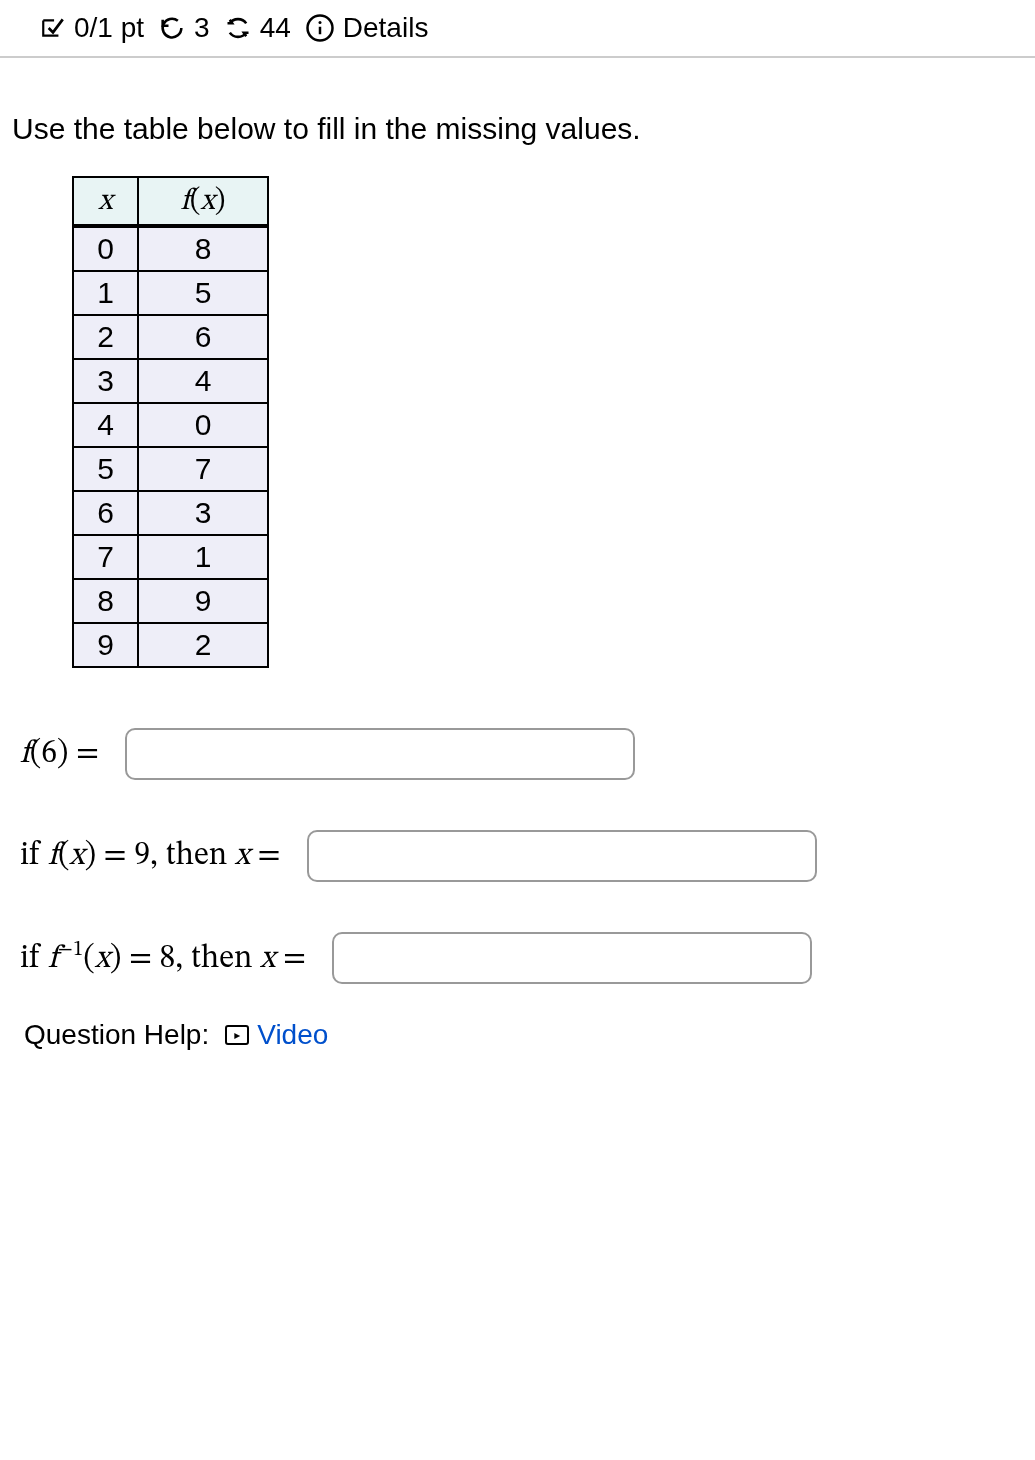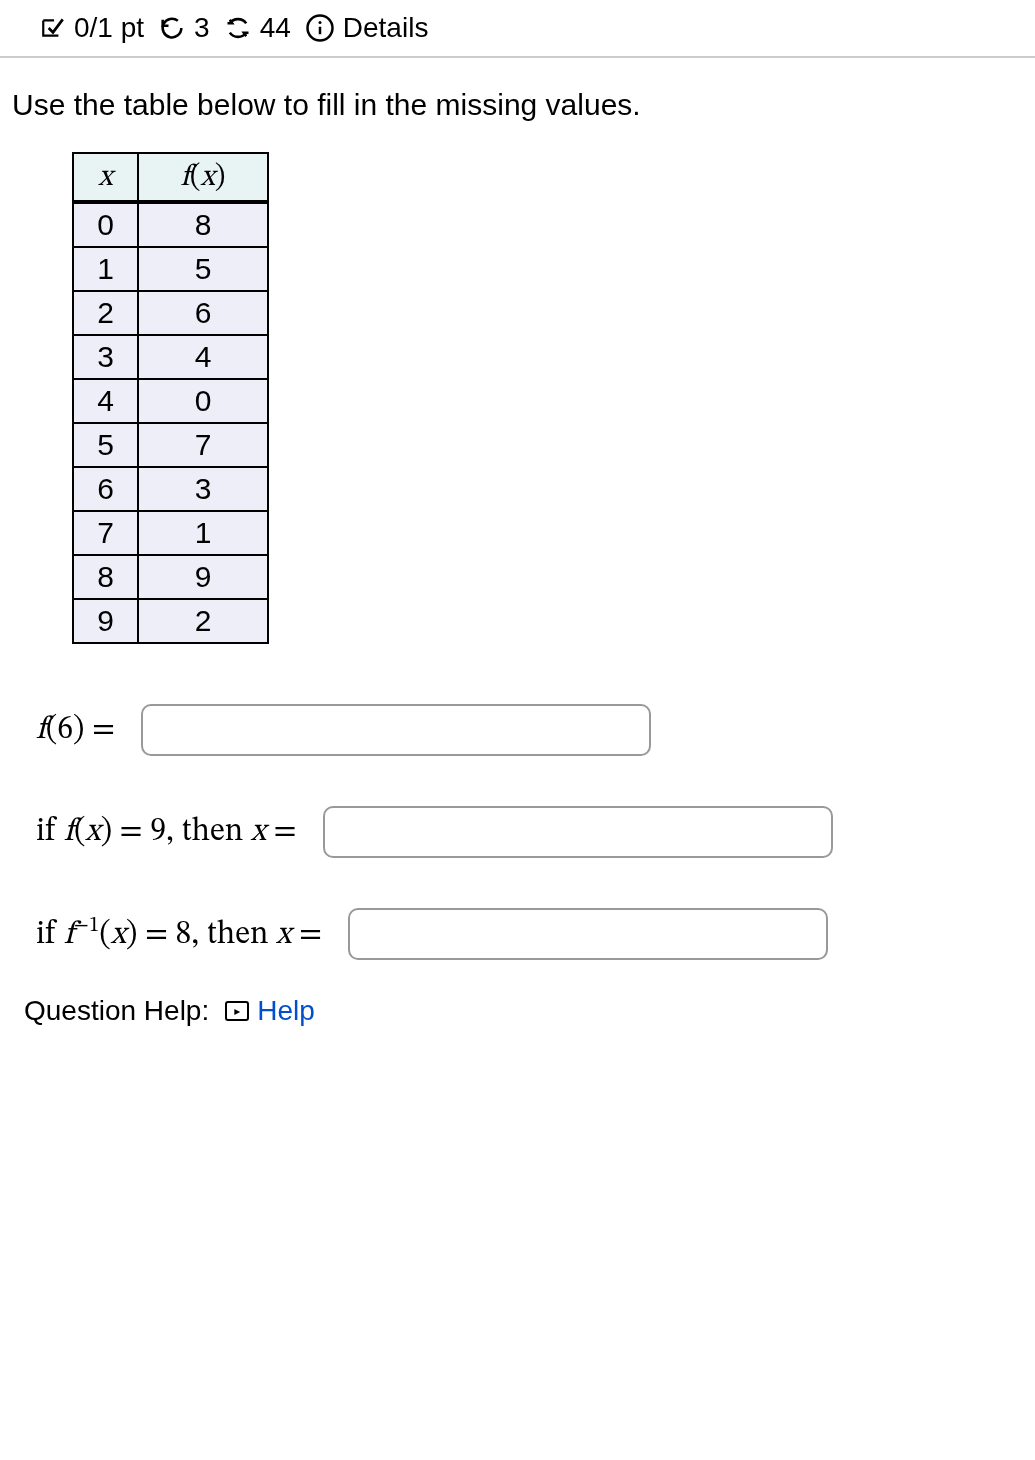--- a/index.html
+++ b/index.html
@@ -23,20 +23,21 @@
     display: inline-flex;
     align-items: center;
     justify-content: center;
   }
   .content {
     padding: 30px 12px 20px 12px;
   }
   .prompt {
     font-size: 30px;
     margin-bottom: 30px;
+    margin-top: 24px;
   }
   .func-table {
     border-collapse: collapse;
     margin-left: 60px;
     margin-bottom: 60px;
   }
   .func-table th, .func-table td {
     border: 2px solid #000;
     text-align: center;
     font-size: 30px;
@@ -56,21 +57,21 @@
   }
   .math {
     font-family: "Cambria Math", "STIX Two Math", "Latin Modern Math", Georgia, serif;
   }
   .math .fn { font-style: italic; }
   .math .var { font-style: italic; }
   .qrow {
     display: flex;
     align-items: center;
     gap: 26px;
-    margin: 0 0 50px 24px;
+    margin: 0 0 50px 8px;
     font-size: 32px;
   }
   .answer-input {
     height: 52px;
     border: 2px solid #999;
     border-radius: 10px;
     background: #fff;
     font-size: 26px;
     padding: 0 10px;
   }
@@ -214,17 +215,17 @@
 
   <div class="qrow" style="margin-bottom:35px">
     <span class="math"><span style="font-style:normal">if </span><span class="fn">f</span><sup>−1</sup>(<span class="var">x</span>) = <span>8</span><span style="font-style:normal">, then </span><span class="var">x</span><span> =</span></span>
     <input class="answer-input w4" type="text" style="">
   </div>
 
   <div class="help-row">
     <span>Question Help:</span>
     <a href="#" class="video-link">
       <span class="vicon">▸</span>
-      <span>Help</span>
+      <span>Video</span>
     </a>
   </div>
 
 </div>
 
 </body></html>

